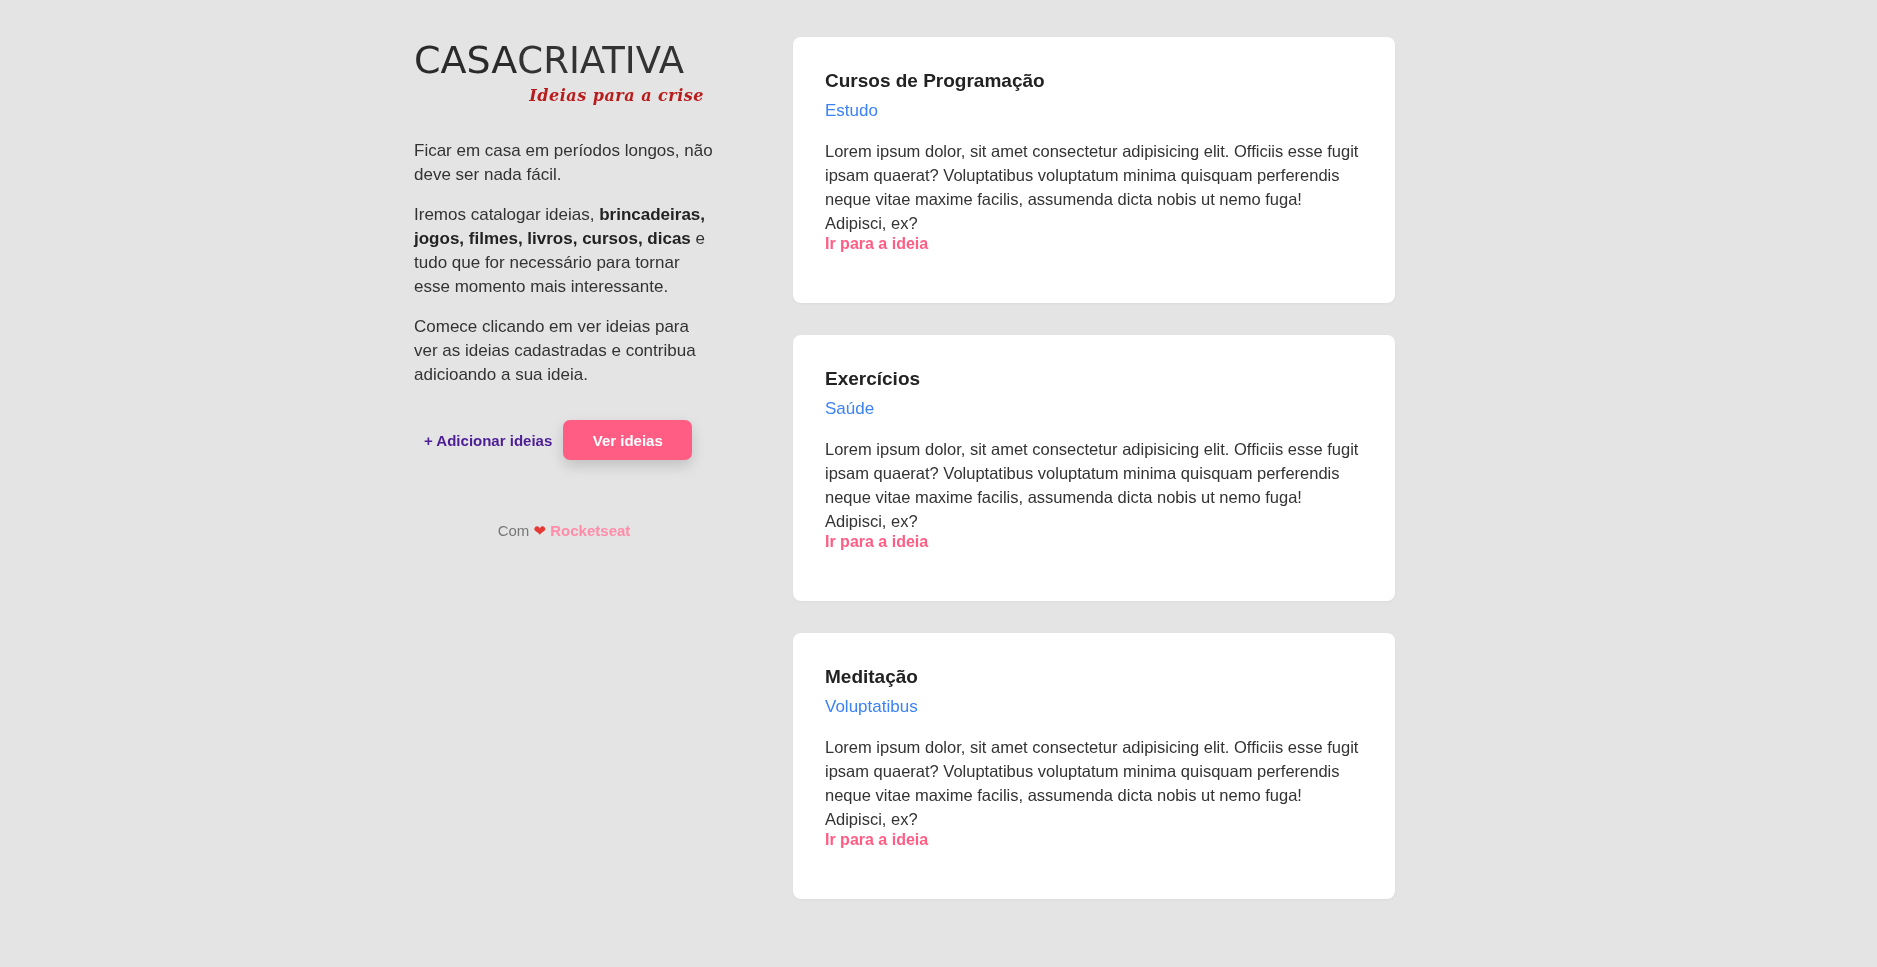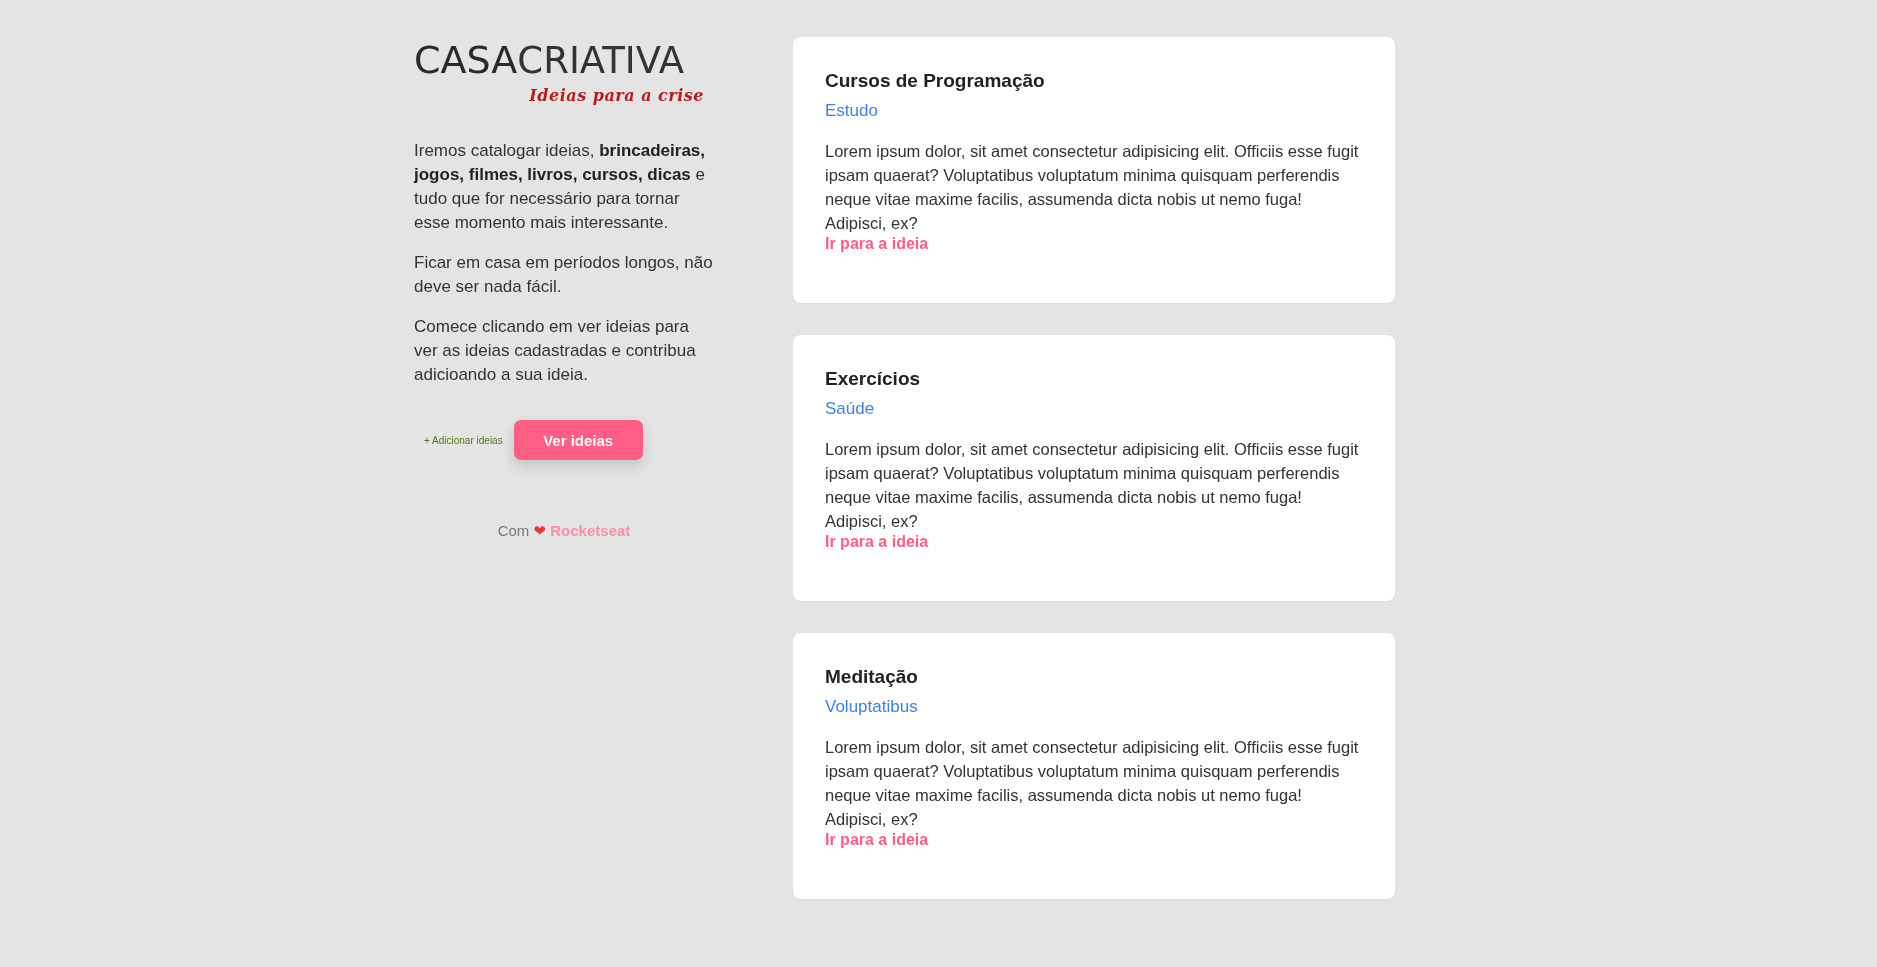--- a/index.html
+++ b/index.html
@@ -54,23 +54,23 @@
   .intro p { margin-bottom: 16px; }
   .intro b { font-weight: bold; color: #222; }
   .actions {
     display: flex;
     align-items: center;
     margin-top: 33px;
     margin-left: 10px;
   }
   .add-link {
     font-family: "Liberation Sans", sans-serif;
-    font-weight: normal;
-    font-size: 10px;
-    color: #4d7c0f;
+    font-weight: bold;
+    font-size: 15px;
+    color: #4c1d95;
     text-decoration: none;
     cursor: pointer;
   }
   .btn-primary {
     margin-left: 11px;
     width: 129px; height: 40px;
     background: #ff5d84;
     border: none;
     border-radius: 7px;
     color: #fff;
@@ -137,22 +137,22 @@
 
   <aside class="left">
     <div class="logo">
       <div class="logo-main">
         <span class="logo-casa">CASA</span><span class="logo-criativa">CRIATIVA</span>
       </div>
       <div class="logo-tagline">Ideias para a crise</div>
     </div>
 
     <div class="intro">
+      <p>Ficar em casa em períodos longos, não deve ser nada fácil.</p>
       <p><span>Iremos catalogar ideias, </span><b>brincadeiras, jogos, filmes, livros, cursos, dicas</b><span> e tudo que for necessário para tornar esse momento mais interessante.</span></p>
-      <p>Ficar em casa em períodos longos, não deve ser nada fácil.</p>
       <p>Comece clicando em ver ideias para ver as ideias cadastradas e contribua adicioando a sua ideia.</p>
     </div>
 
     <div class="actions">
       <a class="add-link">+ Adicionar ideias</a>
       <button class="btn-primary">Ver ideias</button>
     </div>
 
     <div class="footer">
       <span>Com</span>

